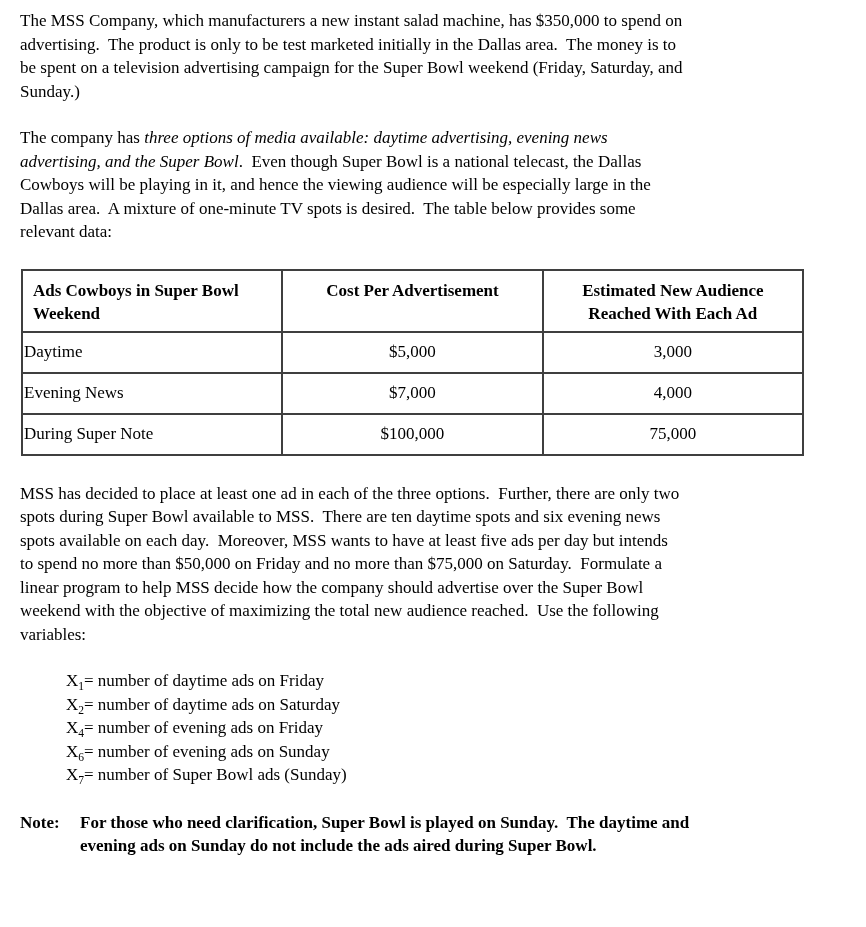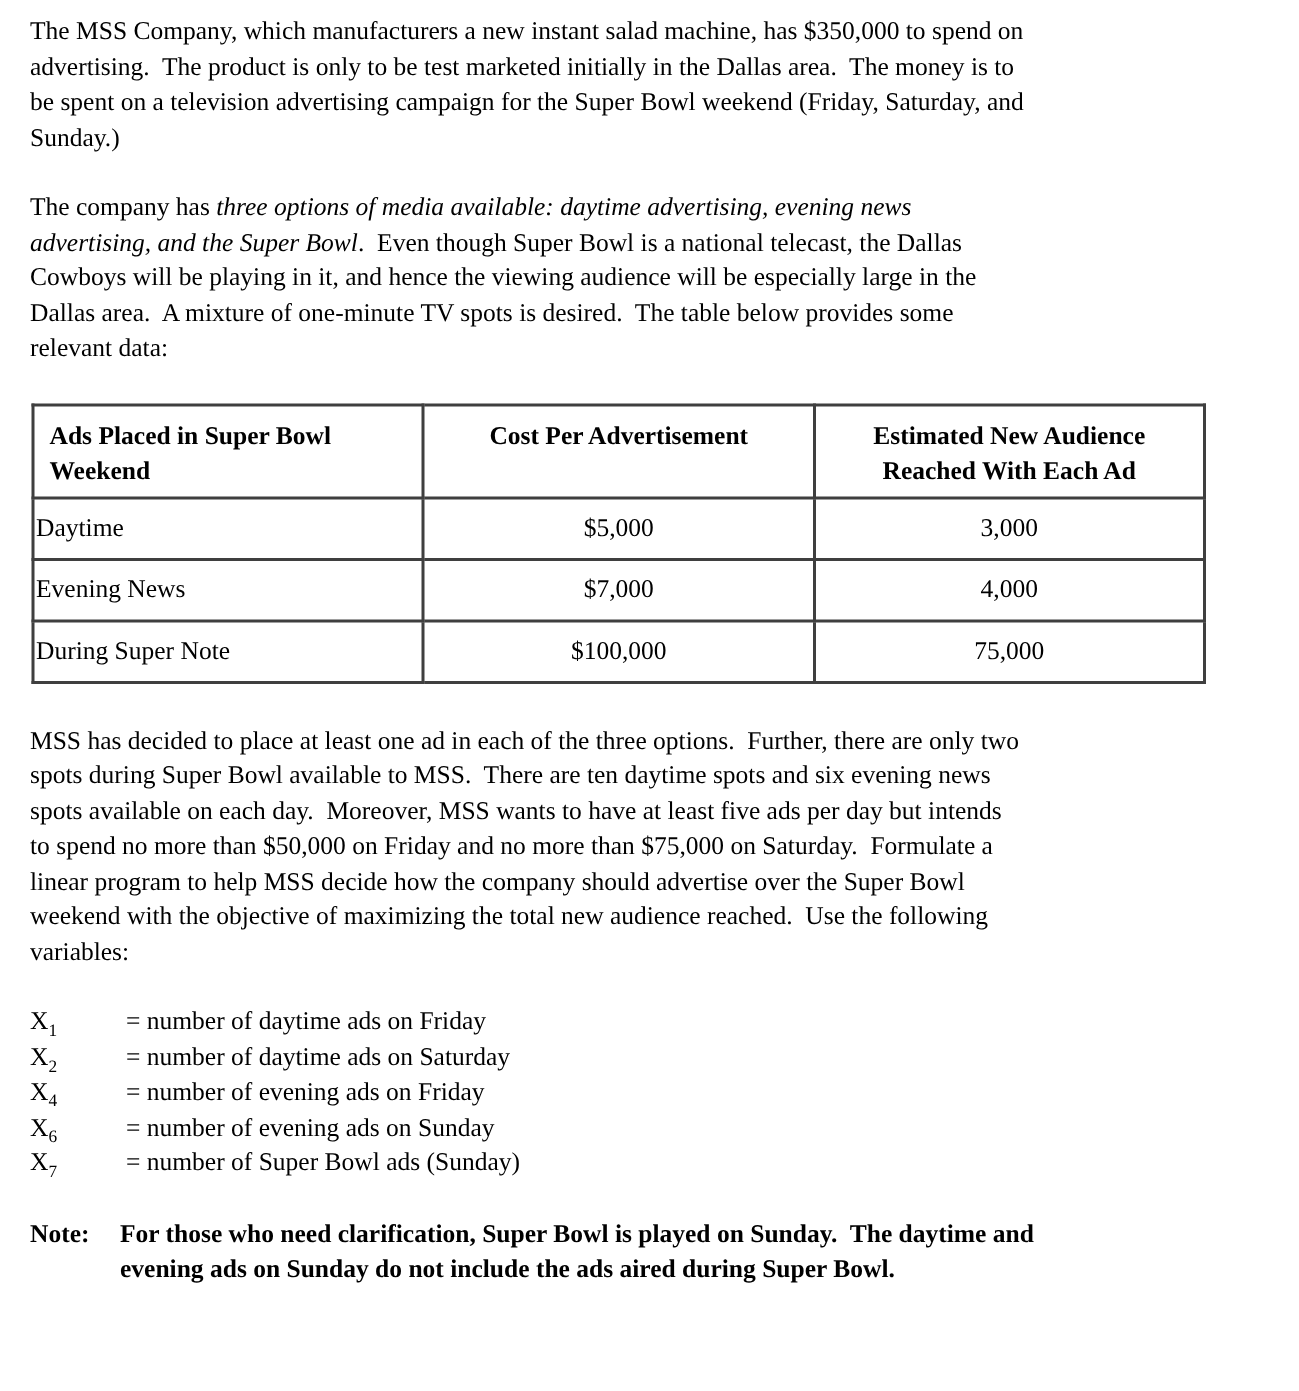--- a/index.html
+++ b/index.html
@@ -63,20 +63,21 @@
   }
   table.ads td.num {
     text-align: center;
     font-weight: normal;
   }
   .vars {
     margin: 0 0 24px 0;
   }
   .var-row {
     display: flex;
+    text-align: right;
   }
   .var-name {
     width: 64px;
     flex: 0 0 64px;
   }
   .var-name sub {
     font-size: 0.68em;
     line-height: 0;
   }
   .var-def {
@@ -107,21 +108,21 @@
 
   <p class="para"><span>The company has </span><em>three options of media available: daytime advertising, evening news
 advertising, and the Super Bowl</em><span>.  Even though Super Bowl is a national telecast, the Dallas
 Cowboys will be playing in it, and hence the viewing audience will be especially large in the
 Dallas area.  A mixture of one-minute TV spots is desired.  The table below provides some
 relevant data:</span></p>
 
   <table class="ads">
     <thead>
       <tr>
-        <th class="col-option">Ads Placed in Super Bowl
+        <th class="col-option">Ads Cowboys in Super Bowl
 Weekend</th>
         <th>Cost Per Advertisement</th>
         <th>Estimated New Audience
 Reached With Each Ad</th>
       </tr>
     </thead>
     <tbody>
       <tr>
         <td class="option">Daytime</td>
         <td class="num">$5,000</td>

